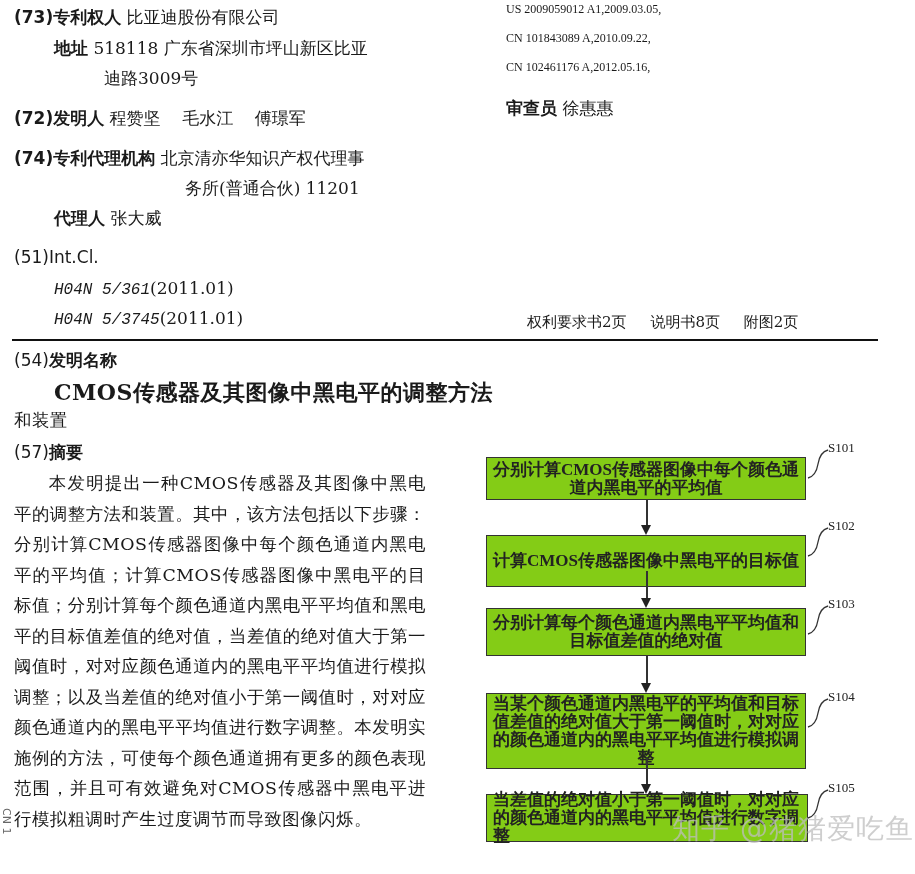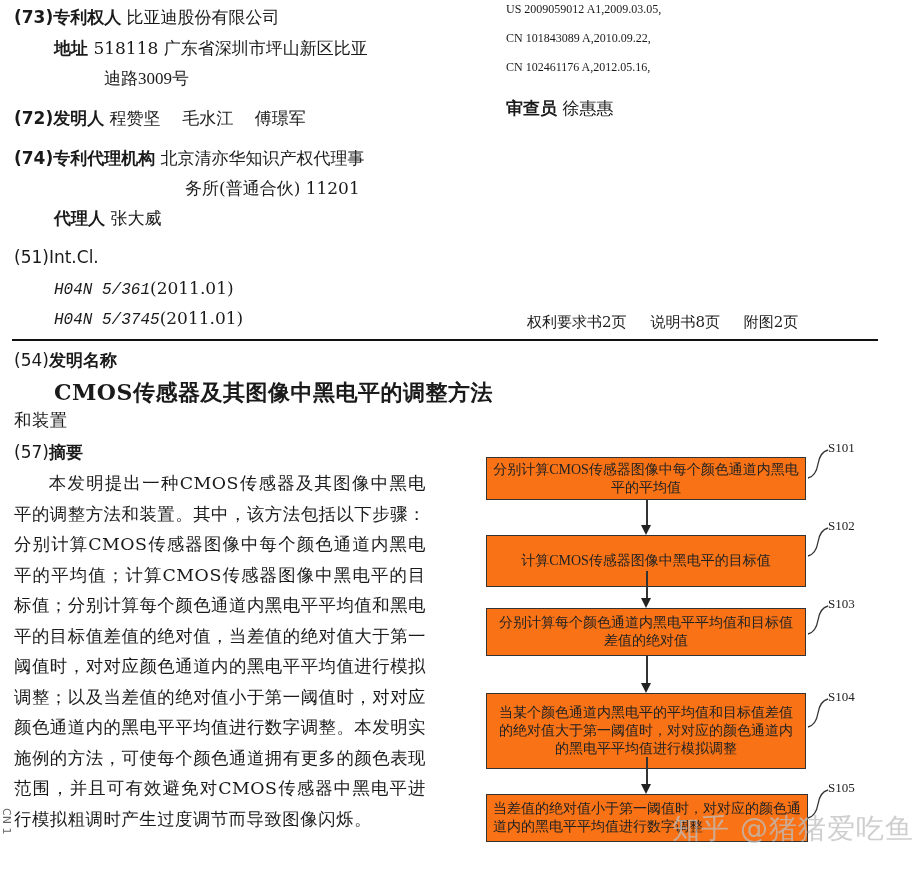--- a/index.html
+++ b/index.html
@@ -5,39 +5,39 @@
   html, body { margin:0; padding:0; background:#ffffff; }
   body { width:915px; height:874px; position:relative; overflow:hidden;
          font-family:"DejaVu Serif","Liberation Serif",serif; color:#1a1a1a; }
   .abs { position:absolute; white-space:nowrap; }
   .lbl { font-family:"DejaVu Sans","Liberation Sans",sans-serif; font-weight:bold; }
   .txt { font-size:17px; }
   .mono { font-family:Liberation Serif, serif; font-size:12px; }
   .ital { font-family:Liberation Mono, monospace; font-style:italic; font-size:16px; }
   .rule { position:absolute; left:12px; top:339px; width:866px; height:2px; background:#111; }
   .abstract { position:absolute; left:14px; top:468px; width:412px; font-size:17.4px; line-height:30.5px; letter-spacing:0.5px; white-space:normal; text-indent:2em; text-align:justify; }
-  .fbox { position:absolute; border:1.5px solid #333; background:#f97316; font-family:"Liberation Serif","DejaVu Serif",serif; font-size:14px; line-height:18px; text-align:center; display:flex; align-items:center; justify-content:center; box-sizing:border-box; padding:0 6px; color:#222; }
+  .fbox { position:absolute; border:1.5px solid #333; background:#84cc16; font-family:"Liberation Serif","DejaVu Serif",serif; font-size:17px; line-height:18px; text-align:center; display:flex; align-items:center; justify-content:center; box-sizing:border-box; padding:0 6px; color:#222;font-weight:bold; }
   .slabel { position:absolute; font-family:"Liberation Serif","DejaVu Serif",serif; font-size:13px; color:#222; }
   .vline { position:absolute; width:1.5px; background:#333; }
   .arrowhead { position:absolute; width:0; height:0; border-left:5px solid transparent; border-right:5px solid transparent; border-top:10px solid #222; }
   .watermark { position:absolute; left:672px; top:810px; font-family:"DejaVu Sans","Liberation Sans",sans-serif; font-size:28px; color:rgba(190,190,190,0.75); letter-spacing:1px; }
   .edge { position:absolute; left:0; top:808px; font-size:11px; color:#666; writing-mode:vertical-rl; font-family:"DejaVu Sans",sans-serif; }
 </style>
 </head>
 <body>
 
 <div class="abs txt" style="left:14px;top:6px;">
   <span class="lbl">(73)</span><span class="lbl">专利权人</span>
   <span>比亚迪股份有限公司</span>
 </div>
 <div class="abs txt" style="left:54px;top:37px;">
   <span class="lbl">地址</span>
   <span>518118 广东省深圳市坪山新区比亚</span>
 </div>
-<div class="abs txt" style="left:104px;top:67px;font-family:Liberation Serif, serif;">迪路3009号</div>
+<div class="abs txt" style="left:104px;top:67px;">迪路3009号</div>
 
 <div class="abs txt" style="left:14px;top:107px;">
   <span class="lbl">(72)</span><span class="lbl">发明人</span>
   <span>程赞坚</span>&nbsp;&nbsp;&nbsp;
   <span>毛水江</span>&nbsp;&nbsp;&nbsp;
   <span>傅璟军</span>
 </div>
 
 <div class="abs txt" style="left:14px;top:147px;">
   <span class="lbl">(74)</span><span class="lbl">专利代理机构</span>

